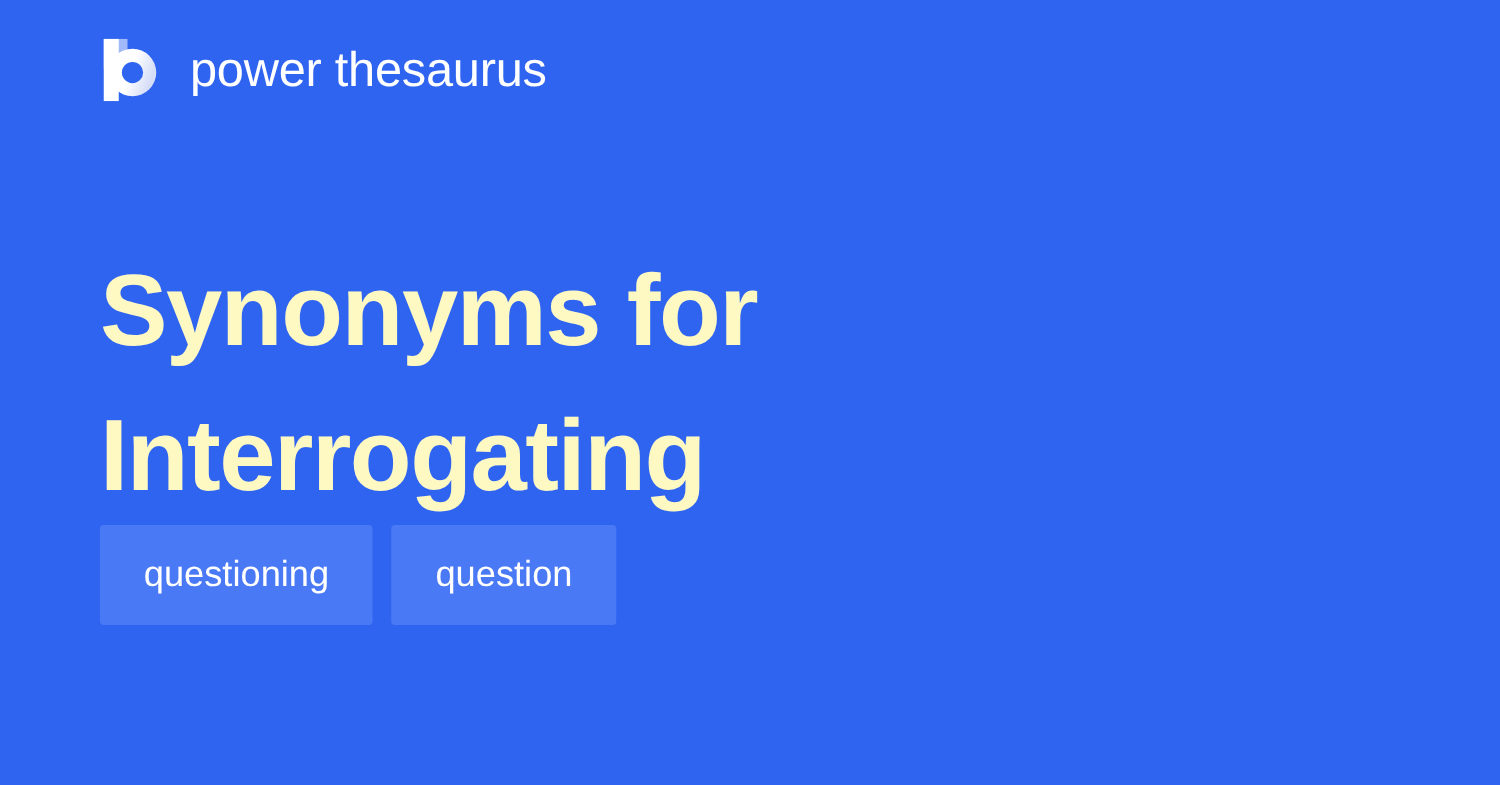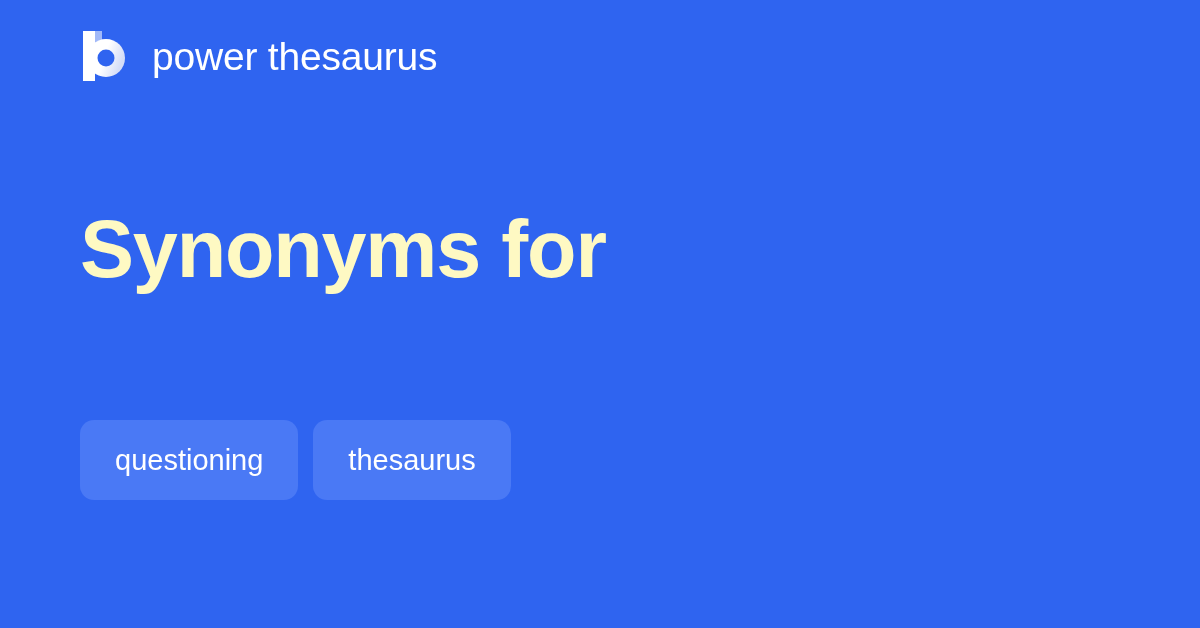--- a/index.html
+++ b/index.html
@@ -77,21 +77,21 @@
     gap: 15px;
   }
   .chip {
     height: 80px;
     box-sizing: border-box;
     display: flex;
     align-items: center;
     justify-content: center;
     padding: 0 35px;
     background: #4a79f5;
-    border-radius: 14px;
+    border-radius: 3px;
     color: #ffffff;
     font-size: 29px;
     font-weight: 400;
     line-height: 1;
     white-space: nowrap;
     cursor: pointer;
   }
 </style>
 </head>
 <body>
@@ -116,20 +116,21 @@
         <rect x="3" y="0" width="19" height="24" fill="#ffffff" opacity="0.55"></rect>
 
         <circle cx="26" cy="27" r="8.5" fill="#2f64f0"></circle>
       </svg>
     </span>
     <span class="brand-name">power thesaurus</span>
   </div>
 
   <h1 class="headline">
     <span class="line">Synonyms for</span>
+    <span class="line">Interrogating</span>
   </h1>
 
   <div class="chips">
     <span class="chip">questioning</span>
-    <span class="chip">thesaurus</span>
+    <span class="chip">question</span>
   </div>
 
 </div>
 
 </body></html>

